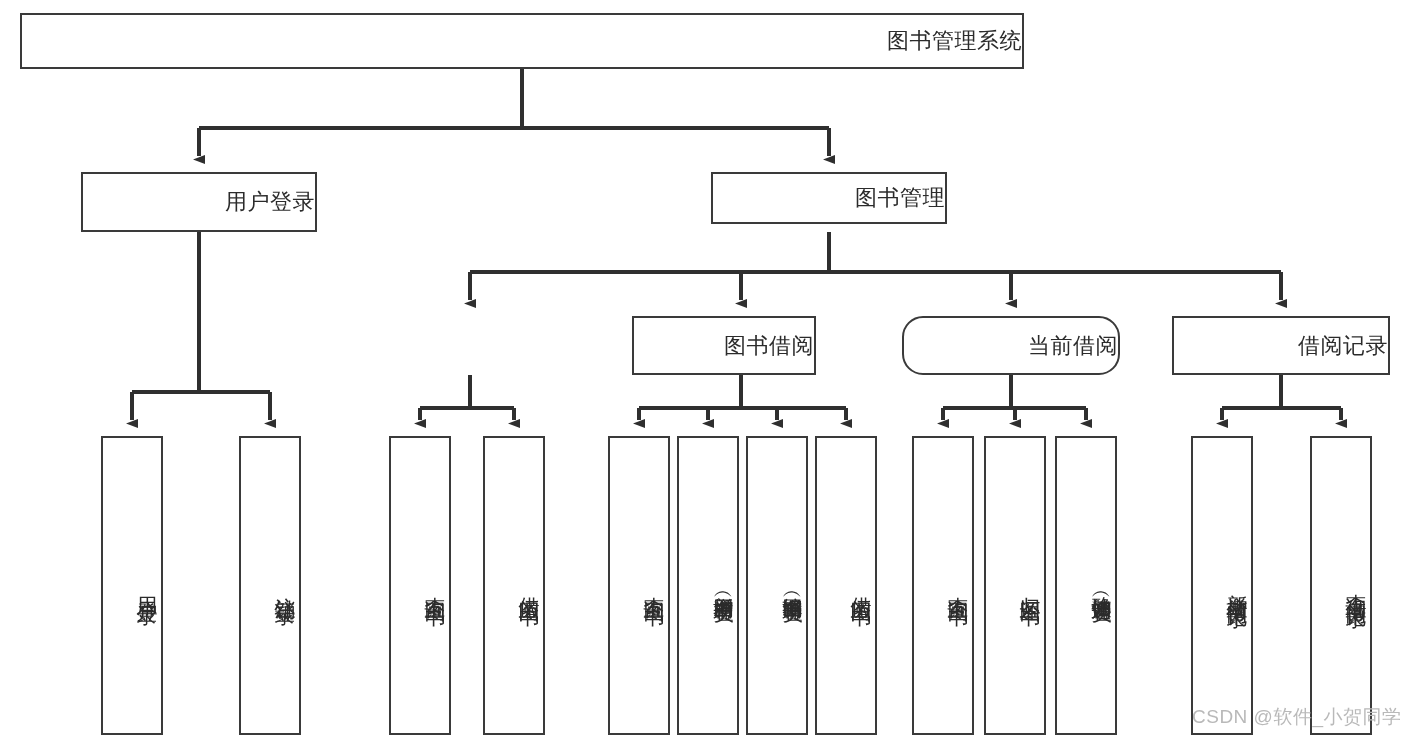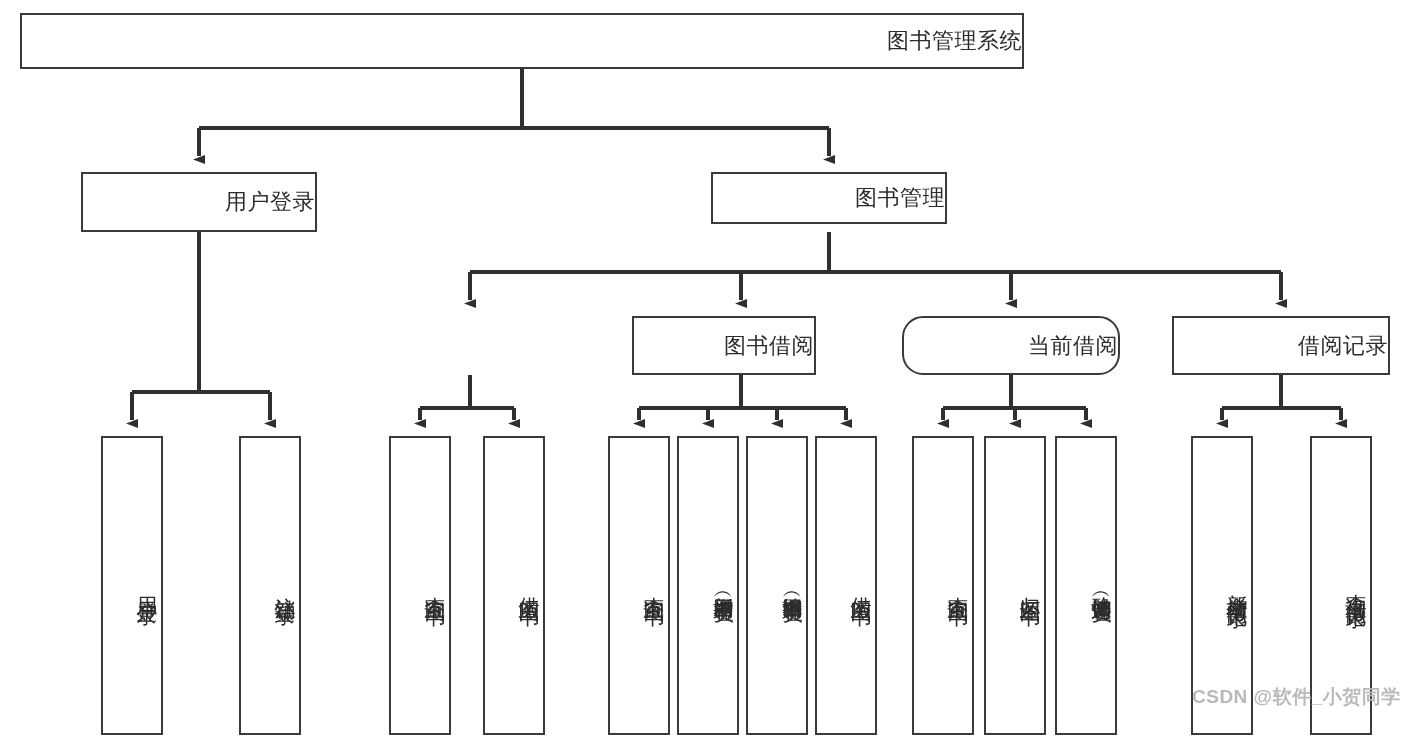--- a/index.html
+++ b/index.html
@@ -172,15 +172,15 @@
   <div class="node v-node tight" style="left:1055px; top:436px; width:62px; height:299px;">
     <span class="node-label">确认归还（管理员）</span>
   </div>
   <div class="node v-node" style="left:1191px; top:436px; width:62px; height:299px;">
     <span class="node-label">新增借阅记录</span>
   </div>
   <div class="node v-node" style="left:1310px; top:436px; width:62px; height:299px;">
     <span class="node-label">查询借阅记录</span>
   </div>
 
-  <div class="watermark" style="left:1192px; top:684px;font-weight:bold;">CSDN @软件_小贺同学</div>
+  <div class="watermark" style="left:1192px; top:704px;">CSDN @软件_小贺同学</div>
 
 </div>
 
 </body></html>

